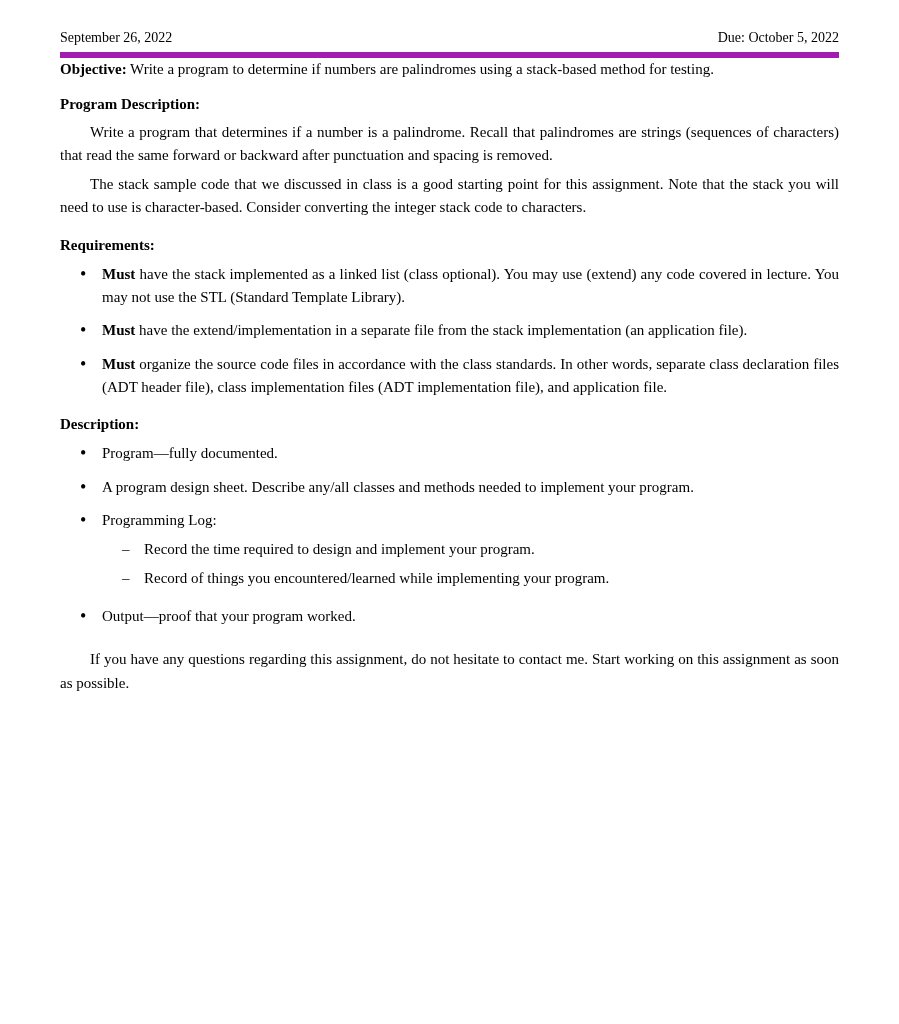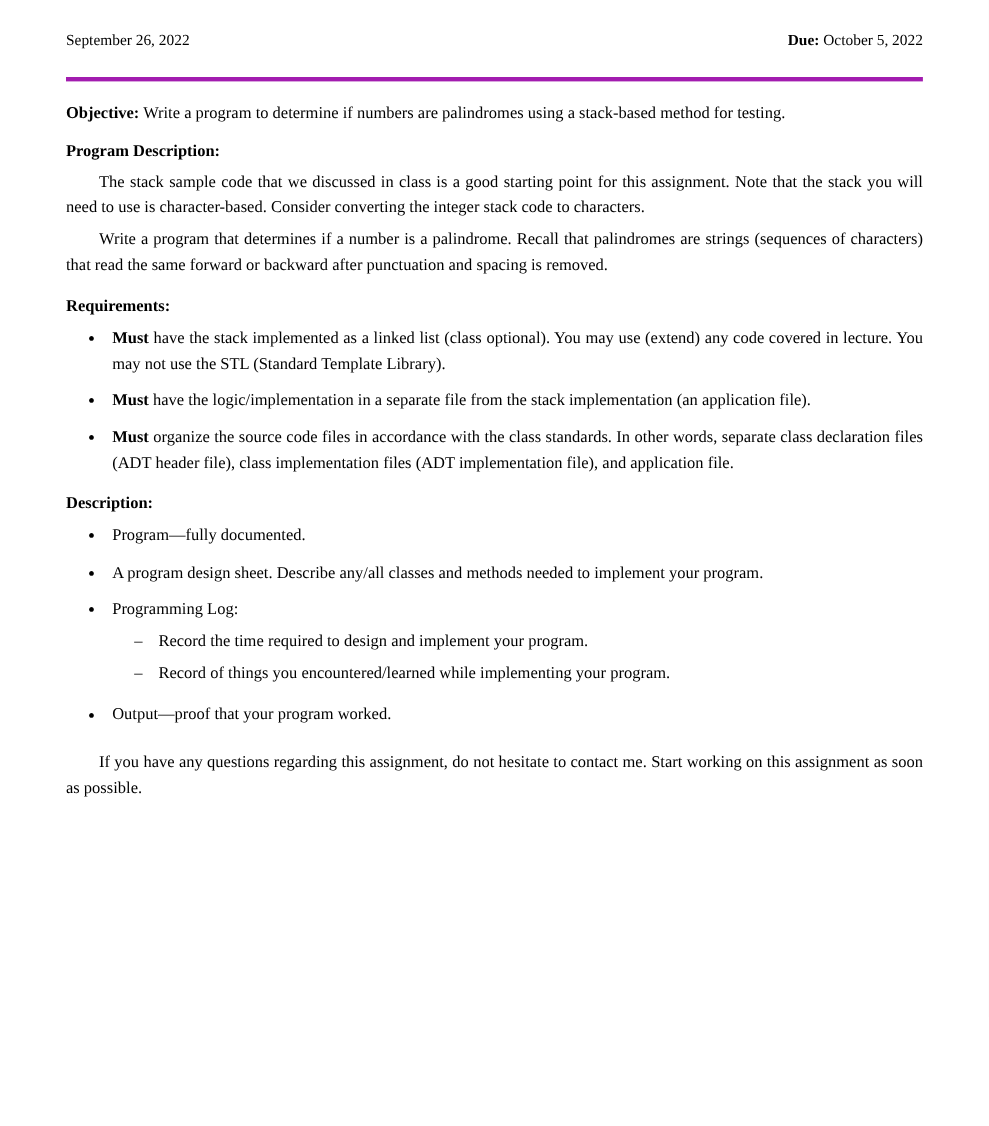--- a/index.html
+++ b/index.html
@@ -19,35 +19,34 @@
       width: 899px;
       min-height: 1024px;
       background: #fff;
       padding: 30px 60px 50px 60px;
     }
 
     .header-row {
       display: flex;
       justify-content: space-between;
       align-items: flex-start;
-      margin-bottom: 18px;
-      border-bottom: 4px solid #a21caf;
-      padding-bottom: 24px;
+      border-bottom: 6px solid #a21caf;
+      padding-bottom: 6px;
     }
 
     .header-date {
       font-size: 14px;
     }
 
     .header-due {
       font-size: 14px;
     }
 
     .header-due span.label {
-      font-weight: bold;
+      font-weight: normal;
     }
 
     .section {
       margin-bottom: 14px;
       line-height: 1.55;
     }
 
     .section-heading {
       font-weight: bold;
       font-size: 15px;
@@ -145,37 +144,37 @@
       <span>October 5, 2022</span>
     </span>
   </div>
 
   <div class="objective-line section">
     <span class="bold-label">Objective:</span><span> Write a program to determine if numbers are palindromes using a stack-based method for testing.</span>
   </div>
 
   <div class="section">
     <div class="section-heading">Program Description:</div>
+    <p class="indent-para">Write a program that determines if a number is a palindrome. Recall that palindromes are strings (sequences of characters) that read the same forward or backward after punctuation and spacing is removed.</p>
     <p class="indent-para">The stack sample code that we discussed in class is a good starting point for this assignment. Note that the stack you will need to use is character-based. Consider converting the integer stack code to characters.</p>
-    <p class="indent-para">Write a program that determines if a number is a palindrome. Recall that palindromes are strings (sequences of characters) that read the same forward or backward after punctuation and spacing is removed.</p>
   </div>
 
   <div class="section">
     <div class="section-heading">Requirements:</div>
     <ul class="bullet-list">
       <li>
         <span class="bullet-dot">•</span>
         <span class="bullet-content">
           <span class="bold-label">Must</span><span> have the stack implemented as a linked list (class optional). You may use (extend) any code covered in lecture. You may not use the STL (Standard Template Library).</span>
         </span>
       </li>
       <li>
         <span class="bullet-dot">•</span>
         <span class="bullet-content">
-          <span class="bold-label">Must</span><span> have the logic/implementation in a separate file from the stack implementation (an application file).</span>
+          <span class="bold-label">Must</span><span> have the extend/implementation in a separate file from the stack implementation (an application file).</span>
         </span>
       </li>
       <li>
         <span class="bullet-dot">•</span>
         <span class="bullet-content">
           <span class="bold-label">Must</span><span> organize the source code files in accordance with the class standards. In other words, separate class declaration files (ADT header file), class implementation files (ADT implementation file), and application file.</span>
         </span>
       </li>
     </ul>
   </div>

